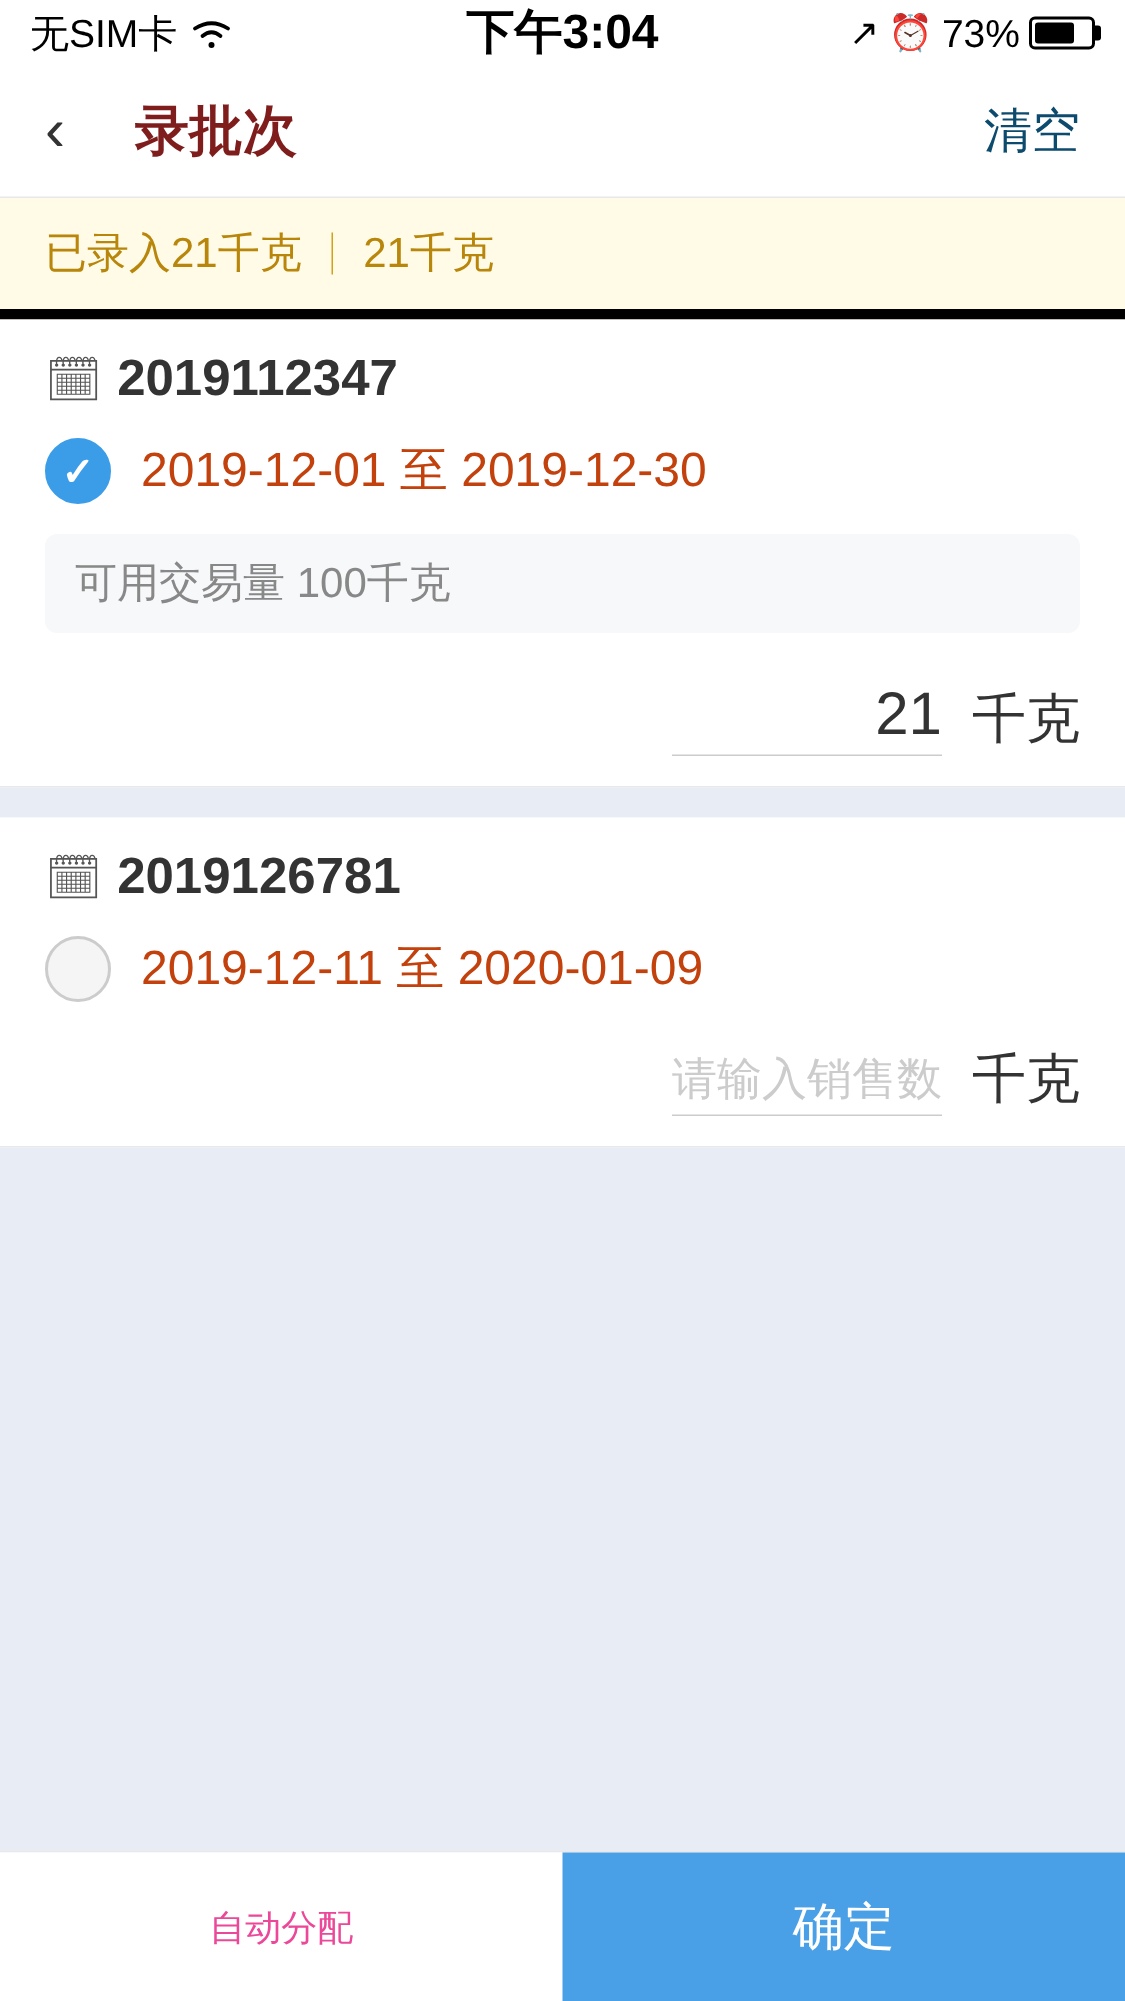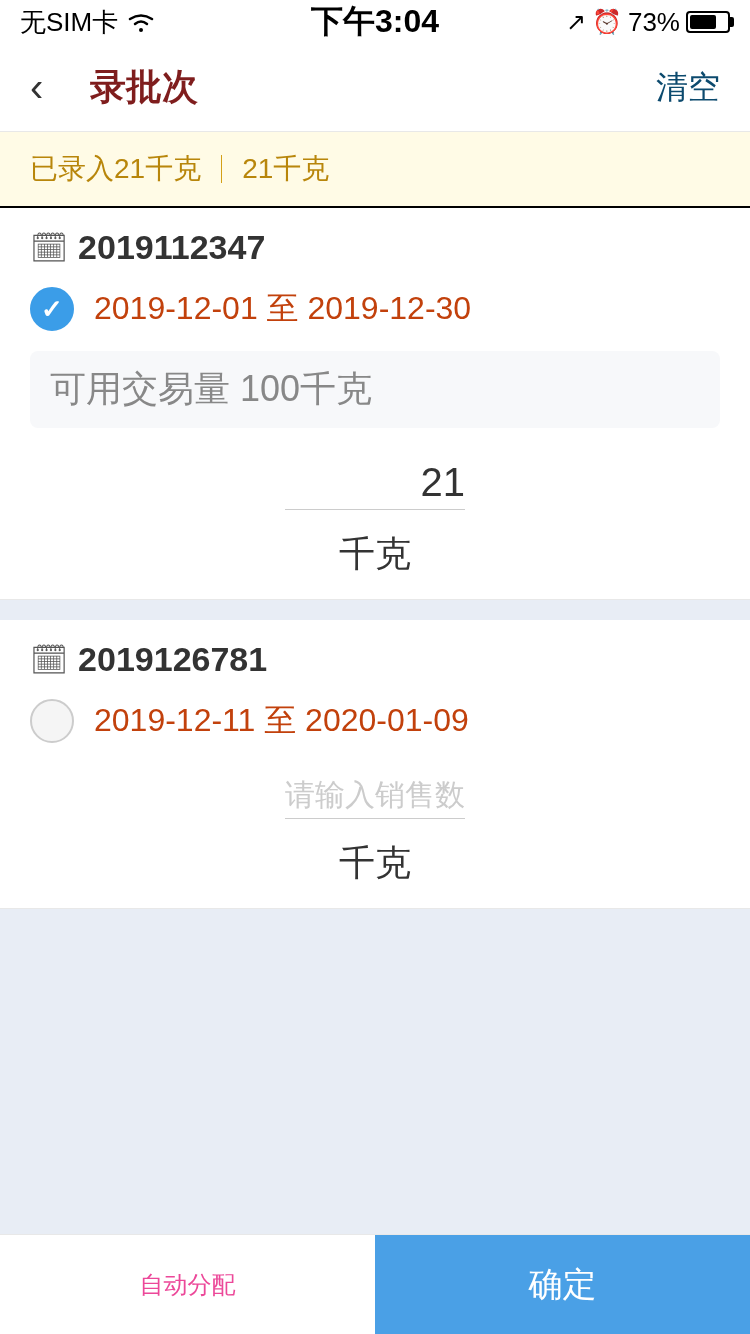--- a/index.html
+++ b/index.html
@@ -104,21 +104,21 @@
       text-align: right;
     }
 
     
     .info-banner {
       background: #fffbe6;
       padding: 18px 30px;
       display: flex;
       align-items: center;
       gap: 20px;
-      border-bottom: 2px solid #000000;
+      border-bottom: 7px solid #000000;
     }
     .info-label {
       font-size: 28px;
       color: #b8860b;
     }
     .info-divider {
       width: 1px;
       height: 28px;
       background: #d4a017;
     }
@@ -177,33 +177,32 @@
       font-size: 32px;
       color: #c2410c;
     }
     .batch-avail-row {
       margin: 10px 30px 16px 30px;
       background: #f7f8fa;
       border-radius: 8px;
       padding: 14px 20px;
     }
     .batch-avail-text {
-      font-size: 36px;
+      font-size: 28px;
       color: #888;
     }
 
     
     .qty-row {
       padding: 16px 30px 20px 30px;
       display: flex;
       align-items: center;
       justify-content: flex-end;
       gap: 20px;
       border-bottom: 1px solid #e8e8e8;
-      flex-direction: column;
     }
     .qty-input {
       font-size: 40px;
       color: #333;
       text-align: right;
       border: none;
       outline: none;
       background: transparent;
       width: 180px;
       font-weight: 500;

